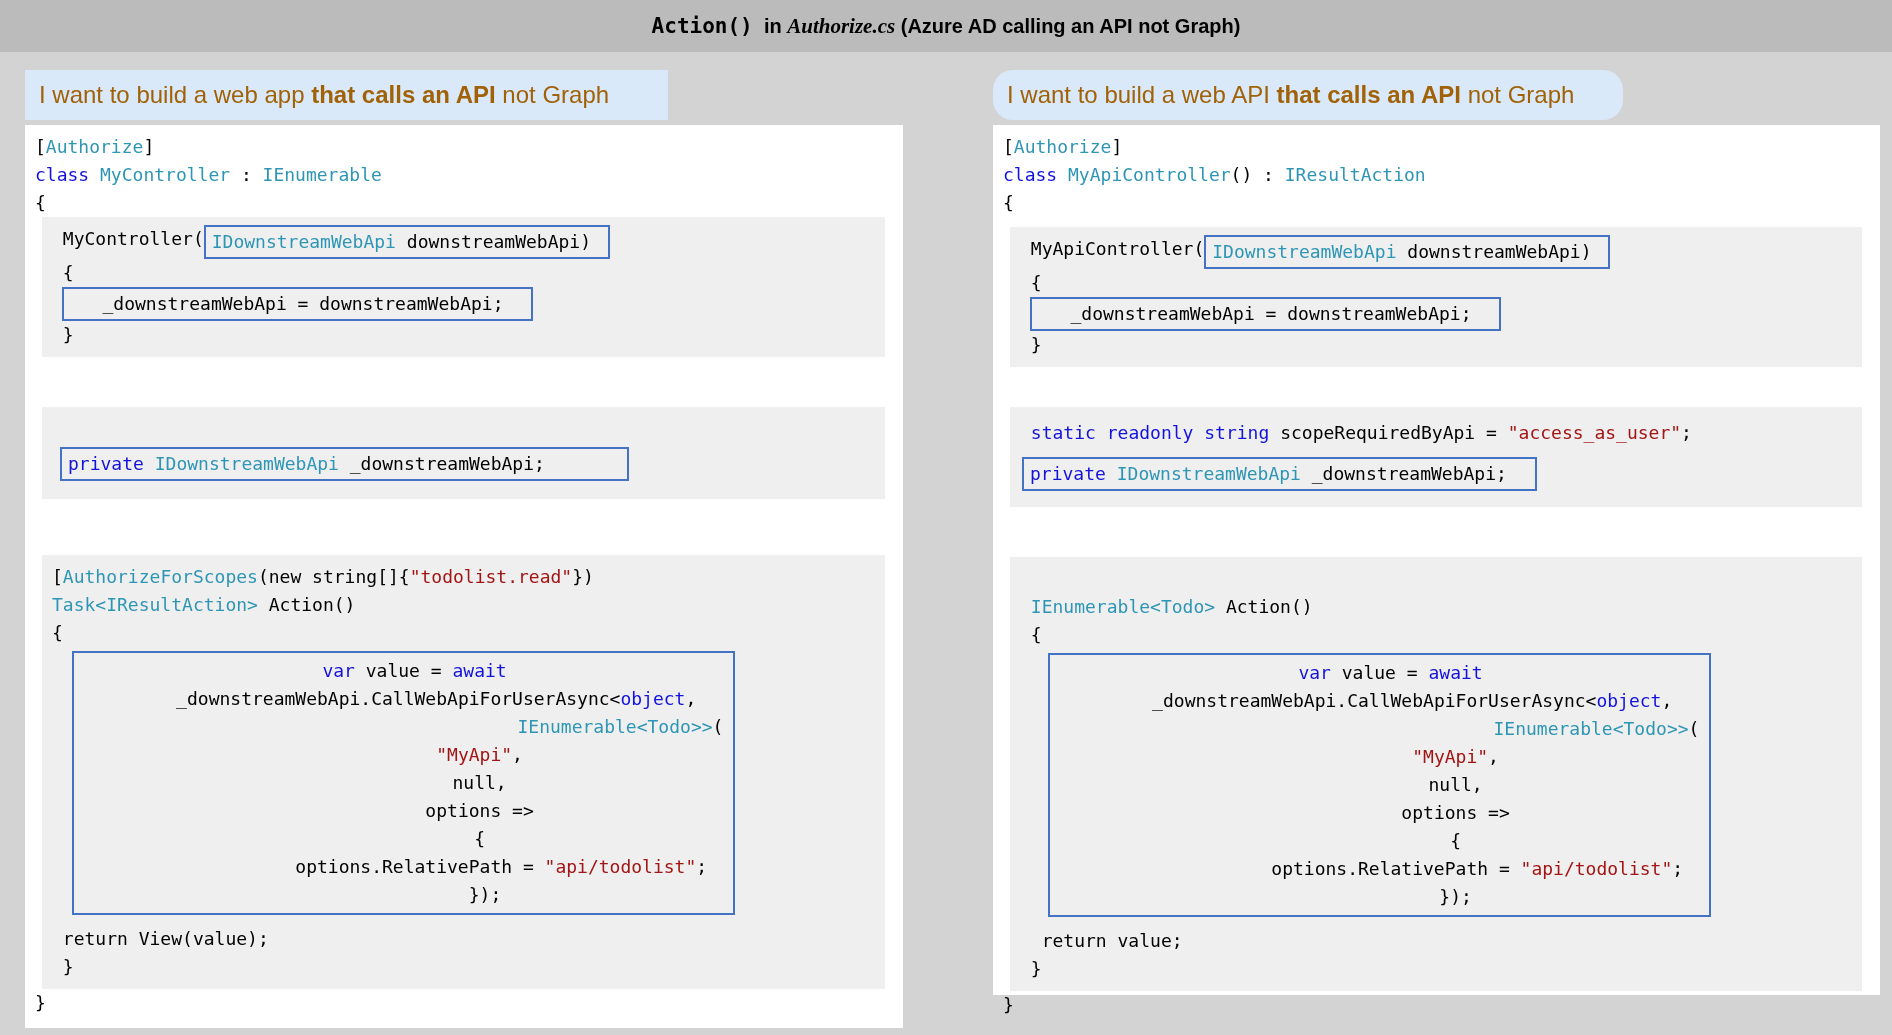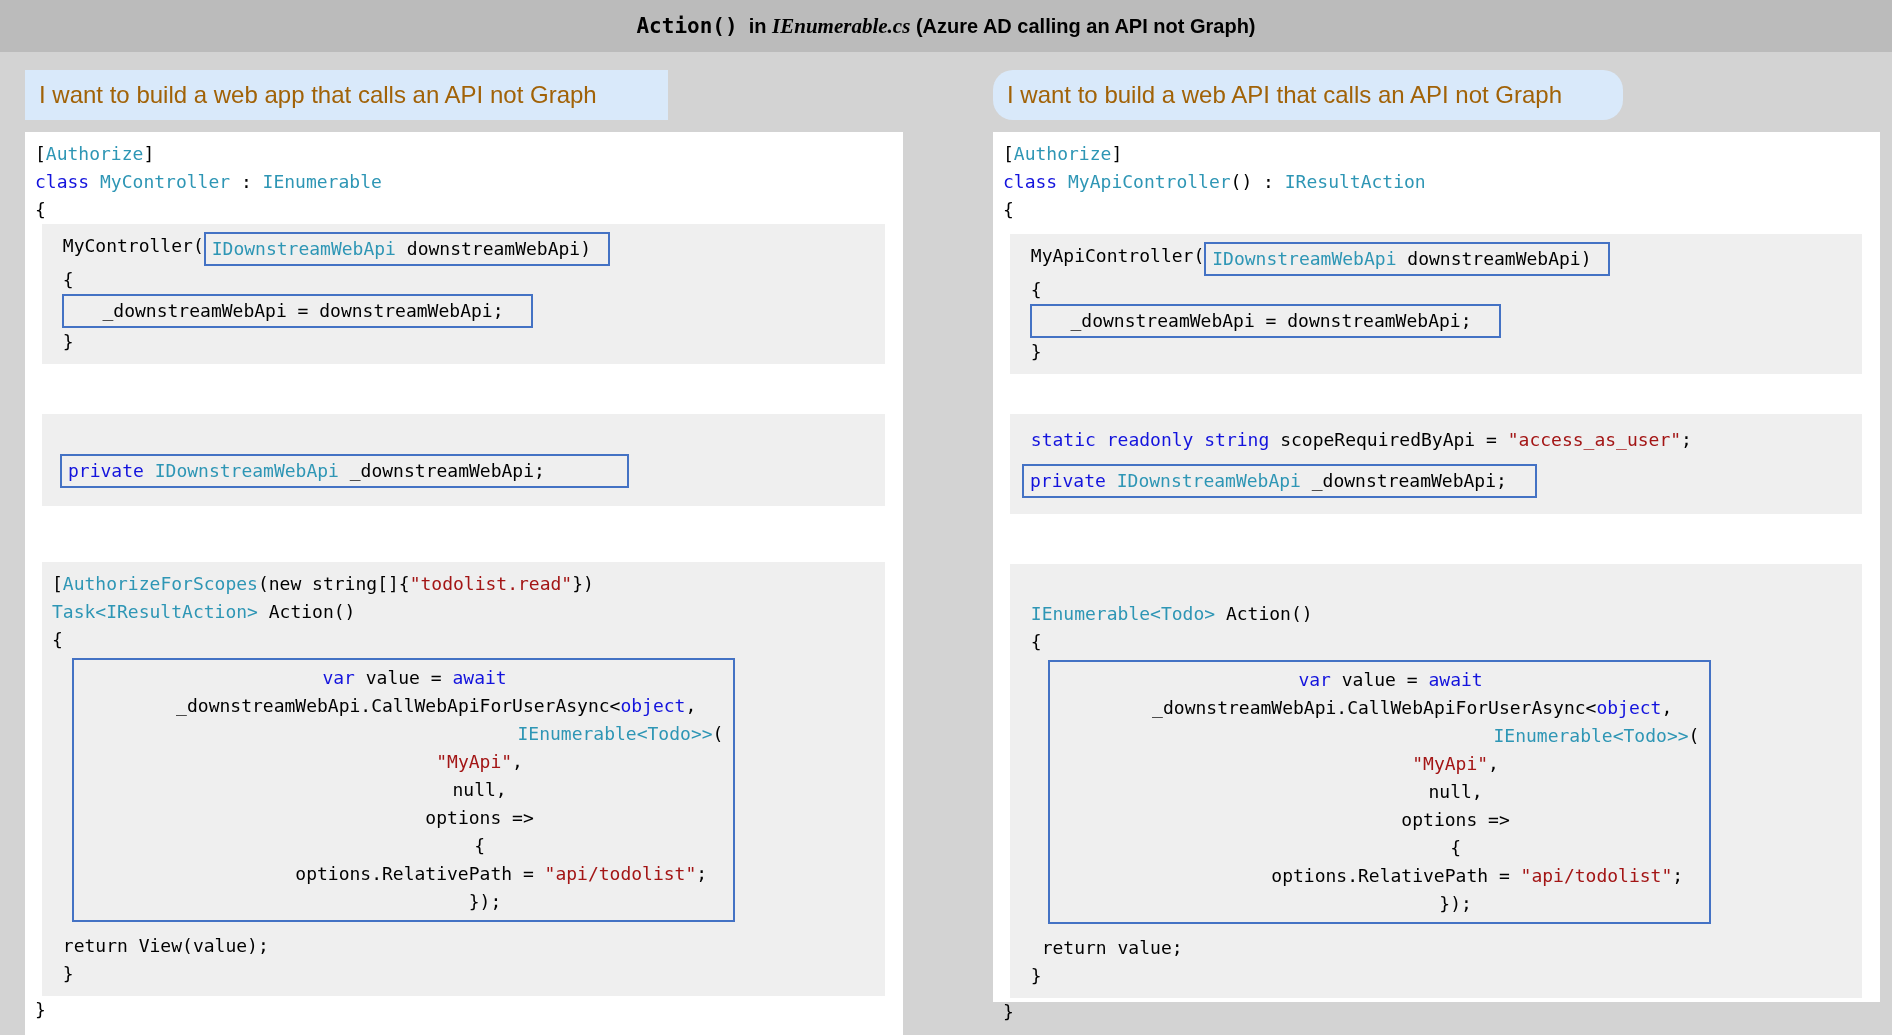--- a/index.html
+++ b/index.html
@@ -8,40 +8,40 @@
   .titlebar{position:absolute;left:0;top:0;width:100%;height:52px;background:#bbbbbb;
             display:flex;align-items:center;justify-content:center;white-space:pre;}
   .t-mono{font-family:"DejaVu Sans Mono",monospace;font-weight:bold;font-size:21px;}
   .t-sans{font-family:"Liberation Sans",sans-serif;font-weight:bold;font-size:20px;}
   .t-italic{font-family:"Liberation Serif",serif;font-weight:bold;font-style:italic;font-size:21px;}
   .hdr{position:absolute;top:70px;height:50px;background:#d9e9fa;color:#a16207;
        font-family:"Liberation Sans",sans-serif;font-size:24px;display:flex;align-items:center;
        padding-left:14px;box-sizing:border-box;white-space:pre;}
   .hdr-left{left:25px;width:643px;}
   .hdr-right{left:993px;width:630px;border-radius:20px;}
-  .hdr-bold{font-weight:normal;}
-  .panel{position:absolute;top:132px;background:#ffffff;box-sizing:border-box;
+  .hdr-bold{font-weight:bold;}
+  .panel{position:absolute;top:125px;background:#ffffff;box-sizing:border-box;
          padding:8px 18px 0 10px;font-size:18px;}
   .panel-left{left:25px;width:878px;height:903px;}
   .panel-right{left:993px;width:887px;height:870px;}
   .code-line{white-space:pre;line-height:28px;font-size:18px;}
   .gray-block{background:#efefef;margin-left:7px;padding:8px 10px;}
   .hlbox{display:inline-block;border:2px solid #4472c4;padding:1px 6px;vertical-align:top;}
   .multi-box{display:inline-block;border:2px solid #4472c4;padding:4px 10px;margin:4px 0 6px 20px;text-align:center;}
   .c-k{color:#1313dd;}
   .c-t{color:#2e96b5;}
   .c-s{color:#a31515;}
   .c-p{color:#000000;}
 </style>
 </head>
 <body>
 
 <div class="stage">
   <div class="titlebar">
-    <span id="page-title"><span class="t-mono">Action()</span><span class="t-sans">  in </span><span class="t-italic">IEnumerable.cs</span><span class="t-sans"> (Azure AD calling an API not Graph)</span></span>
+    <span id="page-title"><span class="t-mono">Action()</span><span class="t-sans">  in </span><span class="t-italic">Authorize.cs</span><span class="t-sans"> (Azure AD calling an API not Graph)</span></span>
   </div>
 
   <div class="hdr hdr-left" id="hdr-web-app"><span>I want to build a web app </span><span class="hdr-bold">that calls an API</span><span> not Graph</span></div>
   <div class="hdr hdr-right" id="hdr-web-api"><span>I want to build a web API </span><span class="hdr-bold">that calls an API</span><span> not Graph</span></div>
 
   <div class="panel panel-left" id="panel-web-app">
       <div class="code-line"><span class="c-p">[</span><span class="c-t">Authorize</span><span class="c-p">]</span></div>
       <div class="code-line"><span class="c-k">class</span><span class="c-p"> </span><span class="c-t">MyController</span><span class="c-p"> : </span><span class="c-t">IEnumerable</span></div>
       <div class="code-line"><span class="c-p">{</span></div>
       <div class="gray-block" style="">

